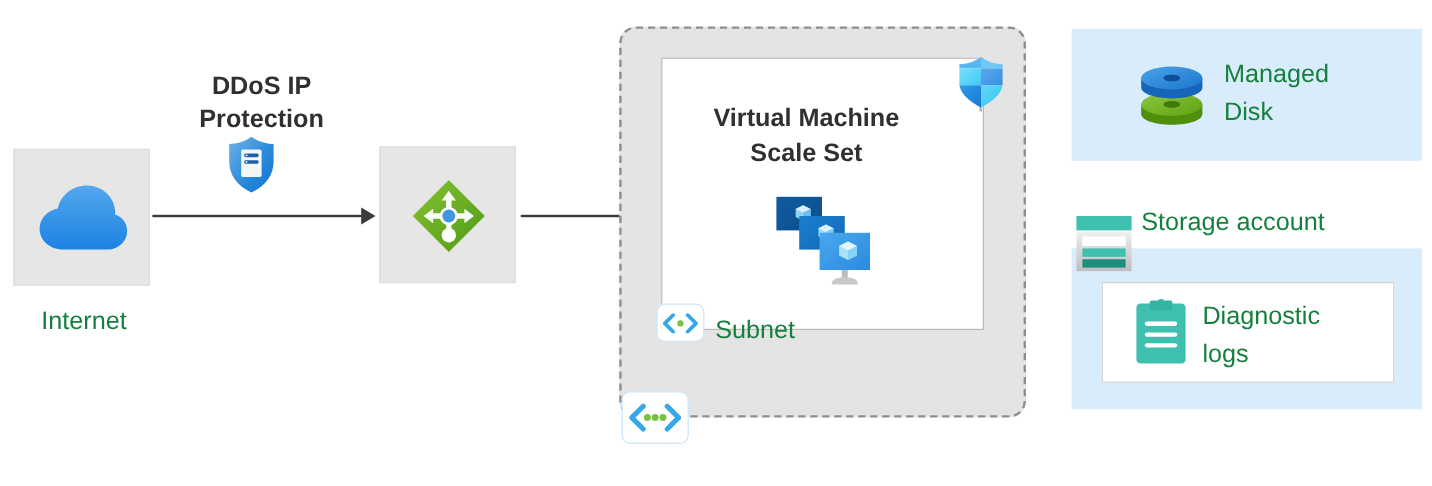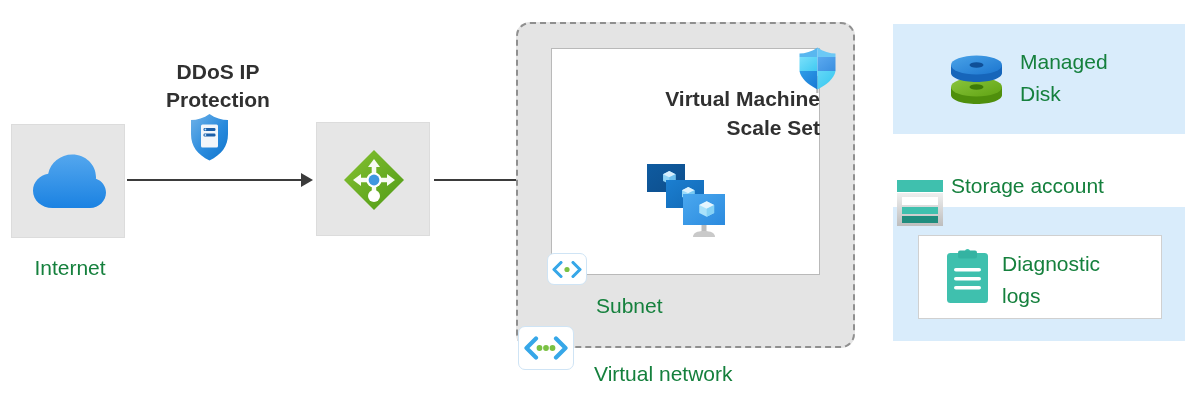--- a/index.html
+++ b/index.html
@@ -198,21 +198,21 @@
       <rect x="19.2" y="30" width="2.2" height="17" fill="#b8b8b8"></rect>
       <path d="M20.5,1.5 C26,5.5 33,7.5 38.5,7.5 L38.5,11 L20.5,11 Z" fill="#6cc8f5"></path>
       <path d="M20.5,1.5 C15,5.5 8,7.5 2.5,7.5 L2.5,11 L20.5,11 Z" fill="#59b7ef"></path>
       <path d="M2.5,11 L20.5,11 L20.5,25 L2.5,25 Z" fill="url(#nsgD)"></path>
       <path d="M20.5,11 L38.5,11 L38.5,25 L20.5,25 Z" fill="url(#nsgB)"></path>
       <path d="M2.5,25 L20.5,25 L20.5,43.5 C11,38.5 3.8,32.5 2.5,25 Z" fill="url(#nsgC)"></path>
       <path d="M38.5,25 L20.5,25 L20.5,43.5 C30,38.5 37.2,32.5 38.5,25 Z" fill="url(#nsgA)"></path>
     </svg>
   </div>
 
-  <div class="lbl lbl-bold" style="left:580px; top:84px; width:240px; line-height:29px;text-align:right;">Virtual Machine
+  <div class="lbl lbl-bold" style="left:552px; top:84px; width:240px; line-height:29px;">Virtual Machine
 Scale Set</div>
 
   <div class="abs" style="left:645px; top:158px; width:88px; height:80px;">
     <svg width="88" height="80" viewBox="0 0 88 80">
       <defs>
         <linearGradient id="vmA" x1="0" y1="0" x2="1" y2="1">
           <stop offset="0%" stop-color="#0f5ba0"></stop>
           <stop offset="100%" stop-color="#0d4e8c"></stop>
         </linearGradient>
         <linearGradient id="vmB" x1="0" y1="0" x2="1" y2="1">
@@ -251,32 +251,31 @@
     </svg>
   </div>
 
   <div class="vnet-badge" style="left:547px; top:253px; width:40px; height:32px;">
     <svg width="30" height="17" viewBox="0 0 30 17">
       <path d="M9,1.5 L2,8.5 L9,15.5" fill="none" stroke="#36a7e8" stroke-width="3.1" stroke-linecap="round" stroke-linejoin="round"></path>
       <path d="M21,1.5 L28,8.5 L21,15.5" fill="none" stroke="#36a7e8" stroke-width="3.1" stroke-linecap="round" stroke-linejoin="round"></path>
       <circle cx="15" cy="8.5" r="2.6" fill="#7ac143"></circle>
     </svg>
   </div>
-  <div class="lbl lbl-left" style="left:596px; top:292px; width:160px;">Subnet</div>
+  <div class="lbl lbl-left" style="left:596px; top:262px; width:160px;">Subnet</div>
 
   <div class="vnet-badge" style="left:518px; top:326px; width:56px; height:44px;">
     <svg width="44" height="24" viewBox="0 0 44 24">
       <path d="M12,2.5 L2.5,12 L12,21.5" fill="none" stroke="#36a7e8" stroke-width="4.2" stroke-linecap="round" stroke-linejoin="round"></path>
       <path d="M32,2.5 L41.5,12 L32,21.5" fill="none" stroke="#36a7e8" stroke-width="4.2" stroke-linecap="round" stroke-linejoin="round"></path>
       <circle cx="15.5" cy="12" r="2.9" fill="#7ac143"></circle>
       <circle cx="22" cy="12" r="2.9" fill="#7ac143"></circle>
       <circle cx="28.5" cy="12" r="2.9" fill="#7ac143"></circle>
     </svg>
   </div>
-  <div class="lbl lbl-left" style="left:594px; top:360px; width:240px;">Virtual network</div>
 
   <div class="panel-blue" style="left:893px; top:24px; width:292px; height:110px;"></div>
 
   <div class="abs" style="left:949px; top:51px; width:57px; height:57px;">
     <svg width="57" height="57" viewBox="0 0 57 57">
       <defs>
         <linearGradient id="mdBlue" x1="0" y1="0" x2="1" y2="1">
           <stop offset="0%" stop-color="#4aa3e8"></stop>
           <stop offset="100%" stop-color="#1b75cf"></stop>
         </linearGradient>

